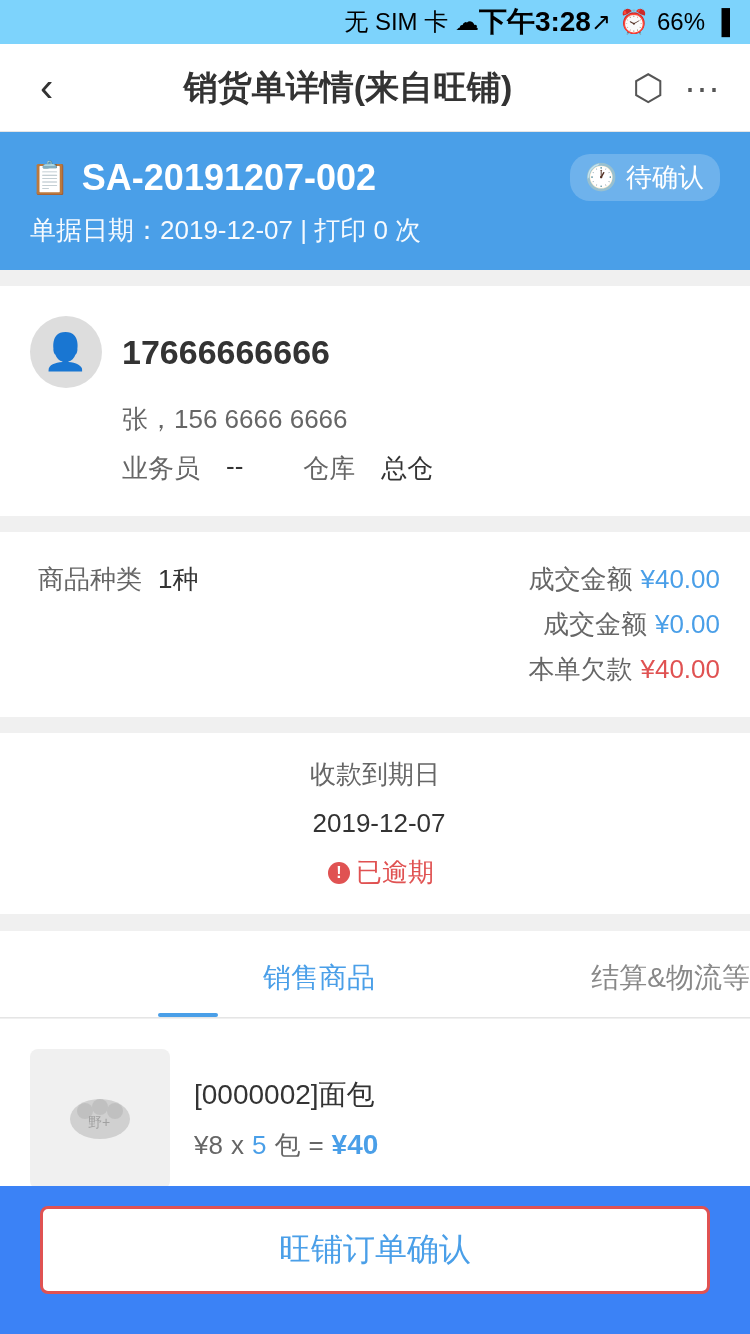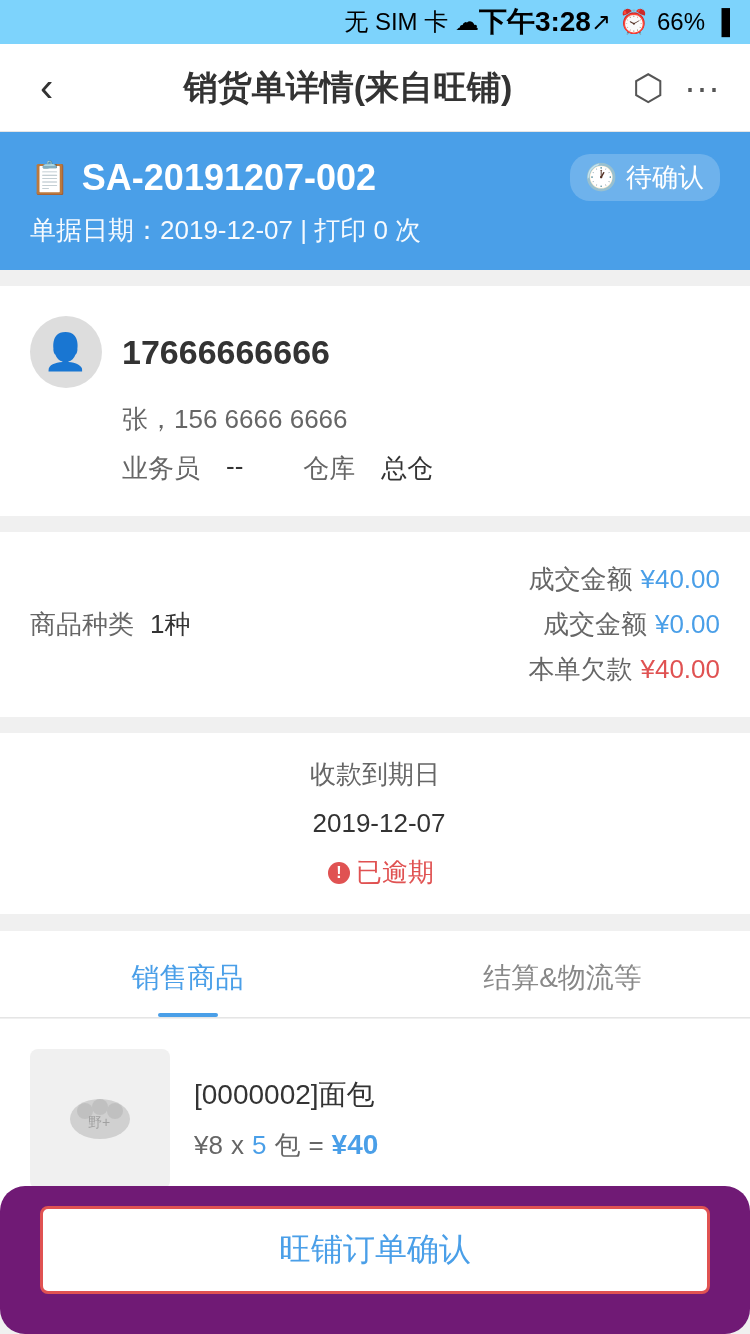--- a/index.html
+++ b/index.html
@@ -150,24 +150,24 @@
     .stats-section {
       background: #fff;
       margin-top: 16px;
       padding: 30px;
       display: flex;
       gap: 0;
     }
     .stats-left {
       flex: 1;
       display: flex;
-      align-items: center;
       gap: 16px;
       font-size: 26px;
       color: #666;
+      margin-left: 8px;
     }
     .stats-right {
       flex: 1;
       display: flex;
       flex-direction: column;
       gap: 10px;
       align-items: flex-end;
     }
     .stat-row {
       display: flex;
@@ -218,21 +218,21 @@
     .tabs-section {
       background: #fff;
       margin-top: 16px;
       border-bottom: 1px solid #e5e5e5;
     }
     .tabs-row {
       display: flex;
     }
     .tab-item {
       flex: 1;
-      text-align: center;
+      text-align: right;
       padding: 28px 0 20px;
       font-size: 28px;
       cursor: pointer;
       position: relative;
     }
     .tab-item.active {
       color: #4a9fe8;
       font-weight: 500;
     }
     .tab-item.inactive {
@@ -303,23 +303,22 @@
       background: #f0f0f0;
       height: 200px;
     }
 
     
     .bottom-bar {
       position: fixed;
       bottom: 0;
       left: 0;
       width: 750px;
-      background: #701a75;
+      background: #3b82f6;
       padding: 20px 40px 40px;
-      border-radius: 25px;
     }
     .confirm-button {
       width: 100%;
       height: 88px;
       border: 3px solid #e05252;
       background: #fff;
       border-radius: 8px;
       color: #4a9fe8;
       font-size: 32px;
       font-weight: 500;

